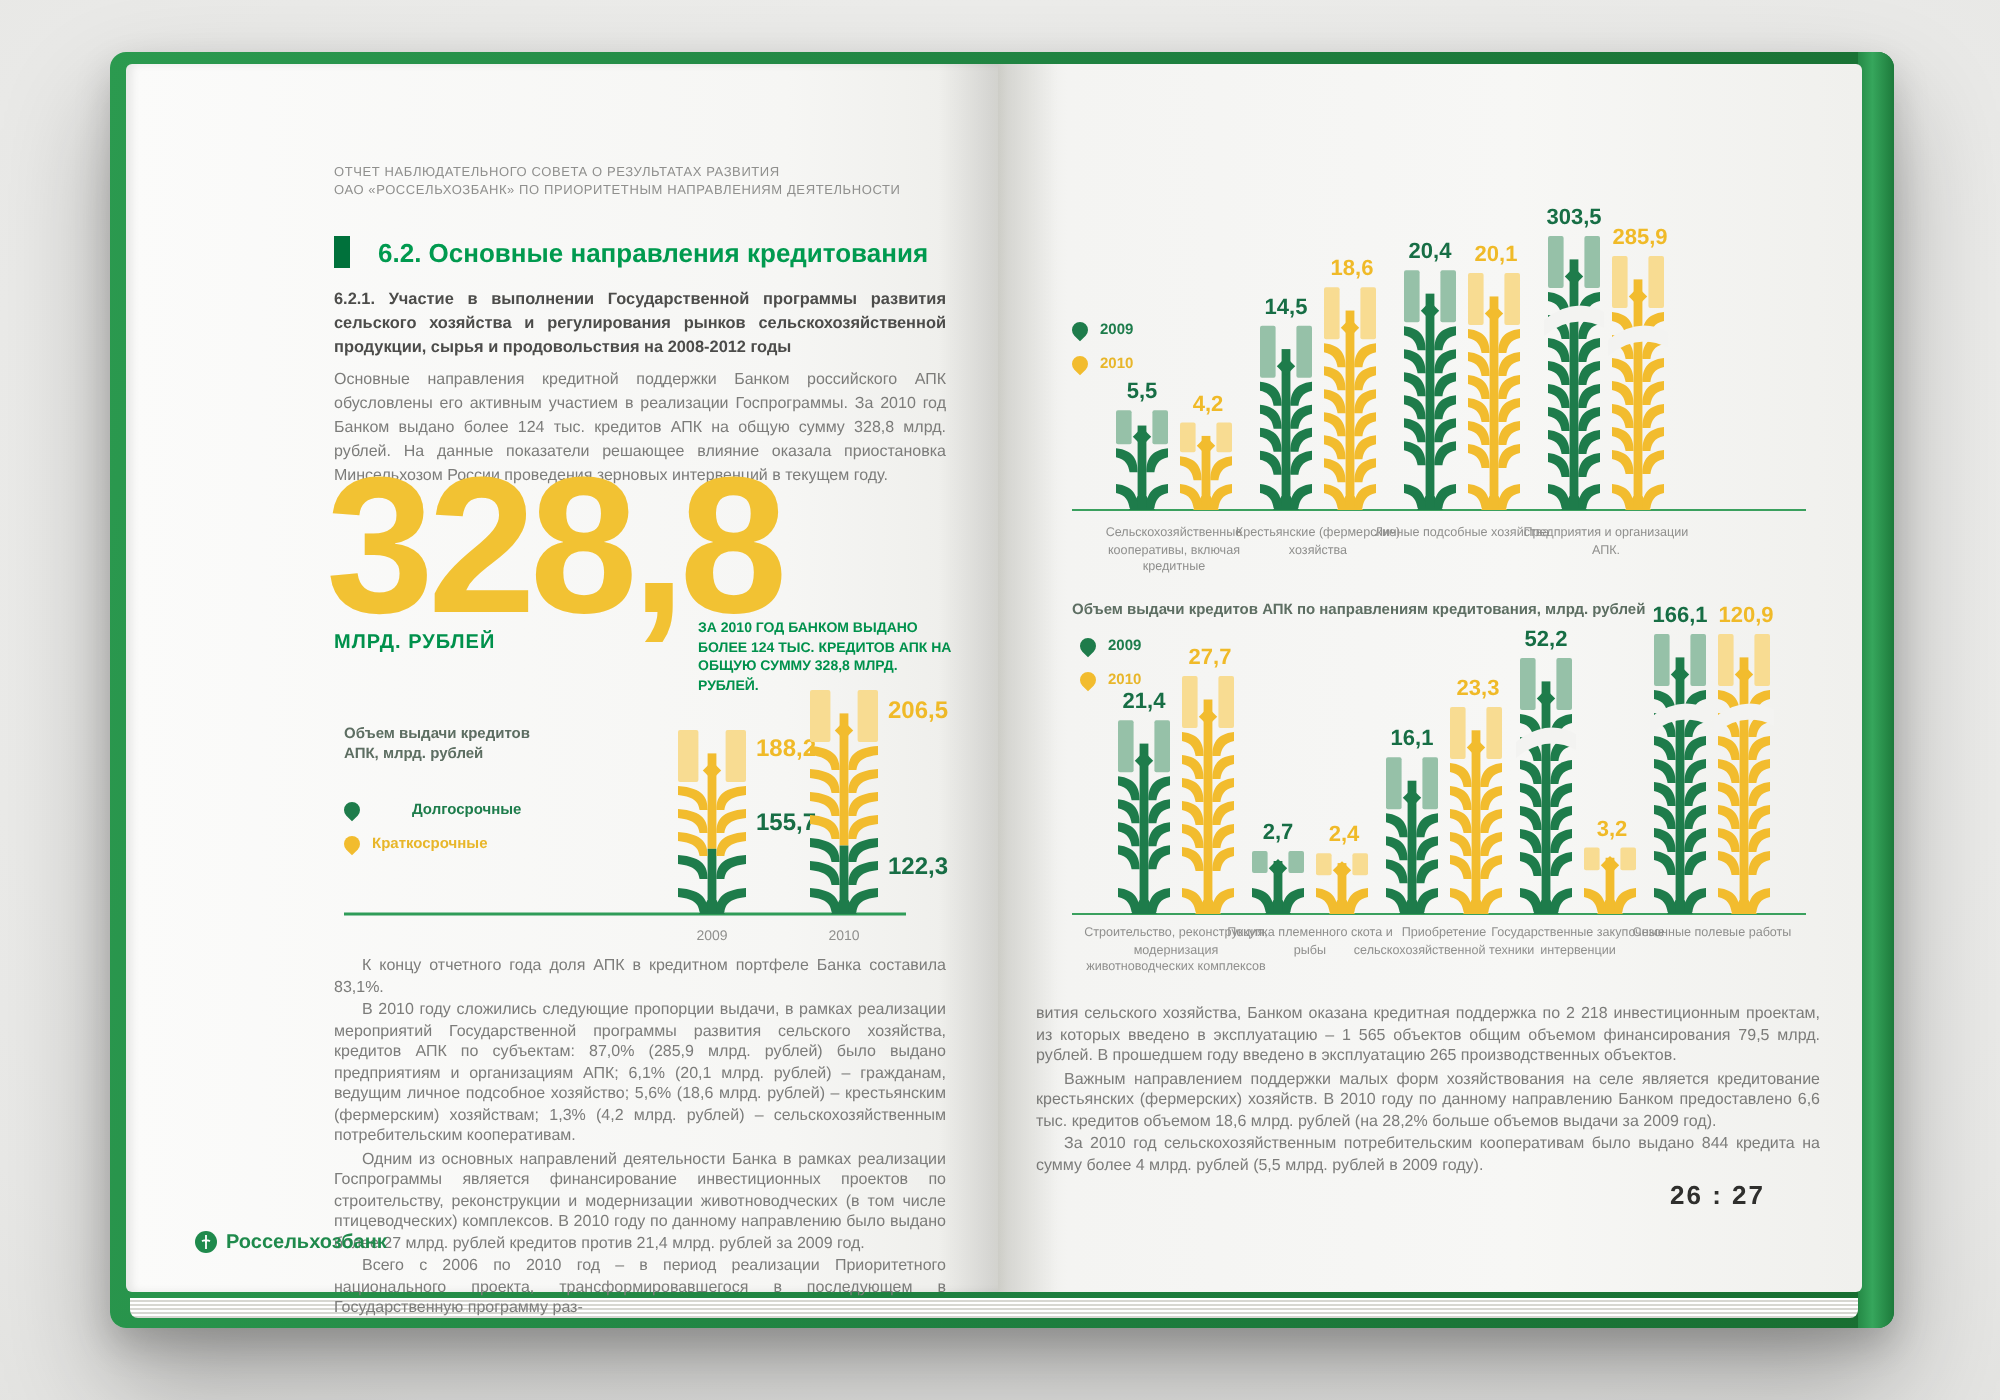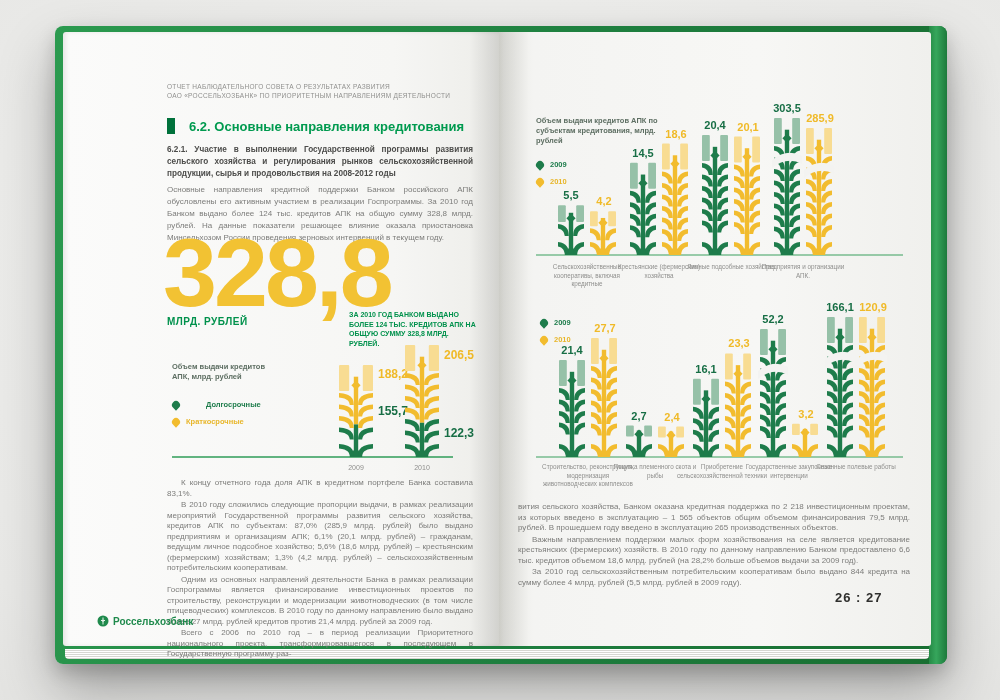--- a/index.html
+++ b/index.html
@@ -143,21 +143,20 @@
         <svg width="12" height="12">
           <circle cx="6" cy="6" r="5.5" fill="#1f8a4c"></circle>
           <path d="M6 2.5 L6 9.5 M4 5.6 Q6 4.4 6 6.6 M8 5.6 Q6 4.4 6 6.6" stroke="#ffffff" stroke-width="0.9" fill="none"></path>
         </svg>
         <span class="logo-text">Россельхозбанк</span>
       </div>
     </div>
 
     <div class="page right">
 
-      <div class="abs chart-title" style="left:37px;top:84px;width:132px;">Объем выдачи кредитов АПК по субъектам кредитования, млрд. рублей</div>
       <div class="abs legend" style="left:37px;top:128px;">
         <div class="leg-item">
           <span class="drop" style="background:#1e7c4b;"></span>
           <span class="leg-label" style="color:#1d7c4b;">2009</span>
         </div>
         <div class="leg-item">
           <span class="drop" style="background:#f2bc2e;"></span>
           <span class="leg-label" style="color:#e8b62a;">2010</span>
         </div>
       </div>
@@ -324,20 +323,21 @@
           <text x="288" y="15" fill="#176e45" font-size="11" font-weight="bold" text-anchor="middle">303,5</text>
           <text x="321" y="25" fill="#f0ba28" font-size="11" font-weight="bold" text-anchor="middle">285,9</text>
         </svg>
       <div class="cats" id="chart2-cats" style="top:231px;height:40px;">
           <div class="cat" style="left: 42px;">Сельскохозяйственные кооперативы, включая кредитные</div>
           <div class="cat" style="left: 114px;">Крестьянские (фермерские) хозяйства</div>
           <div class="cat" style="left: 186px;">Личные подсобные хозяйства</div>
           <div class="cat" style="left: 258px;">Предприятия и организации АПК.</div>
         </div>
 
+      <div class="abs chart-title" style="left:37px;top:268px;width:340px;">Объем выдачи кредитов АПК по направлениям кредитования, млрд. рублей</div>
       <div class="abs legend" style="left:41px;top:286px;">
         <div class="leg-item">
           <span class="drop" style="background:#1e7c4b;"></span>
           <span class="leg-label" style="color:#1d7c4b;">2009</span>
         </div>
         <div class="leg-item">
           <span class="drop" style="background:#f2bc2e;"></span>
           <span class="leg-label" style="color:#e8b62a;">2010</span>
         </div>
       </div>

